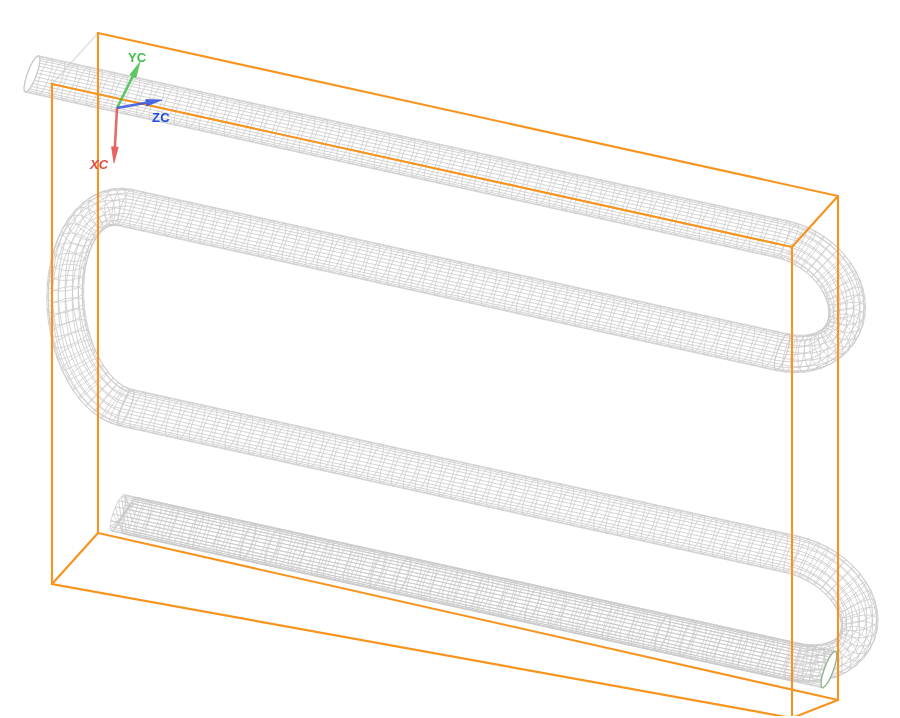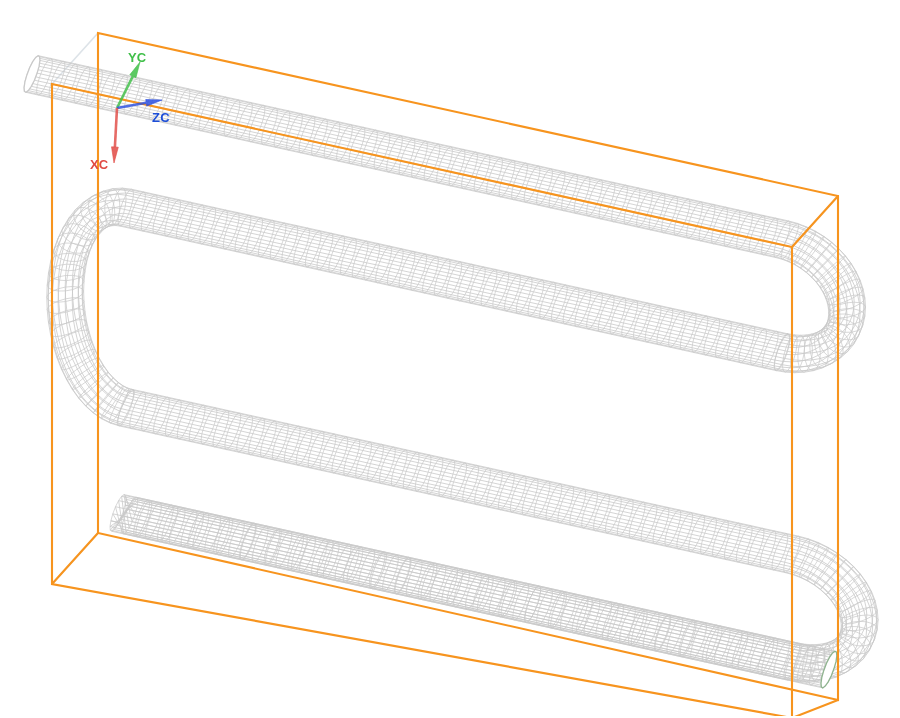--- a/index.html
+++ b/index.html
@@ -30,21 +30,21 @@
     position: absolute;
     font-family: "Liberation Sans", sans-serif;
     font-size: 13px;
     font-weight: bold;
     letter-spacing: 0.2px;
     white-space: nowrap;
     user-select: none;
   }
   #label-yc { left: 128px; top: 50px; color: #3fbf48; }
   #label-zc { left: 152px; top: 110px; color: #1d4ed8; }
-  #label-xc { left: 90px; top: 157px; color: #e04a44; }
+  #label-xc { left: 90px; top: 157px; color: #e04a44; font-style: italic; }
 </style>
 </head>
 <body>
 
 <div id="viewport">
 
   <svg id="scene" viewBox="0 0 900 718" xmlns="http://www.w3.org/2000/svg">
     <defs>
       <clipPath id="clipAll">
           <rect x="0" y="0" width="900" height="718"></rect>

